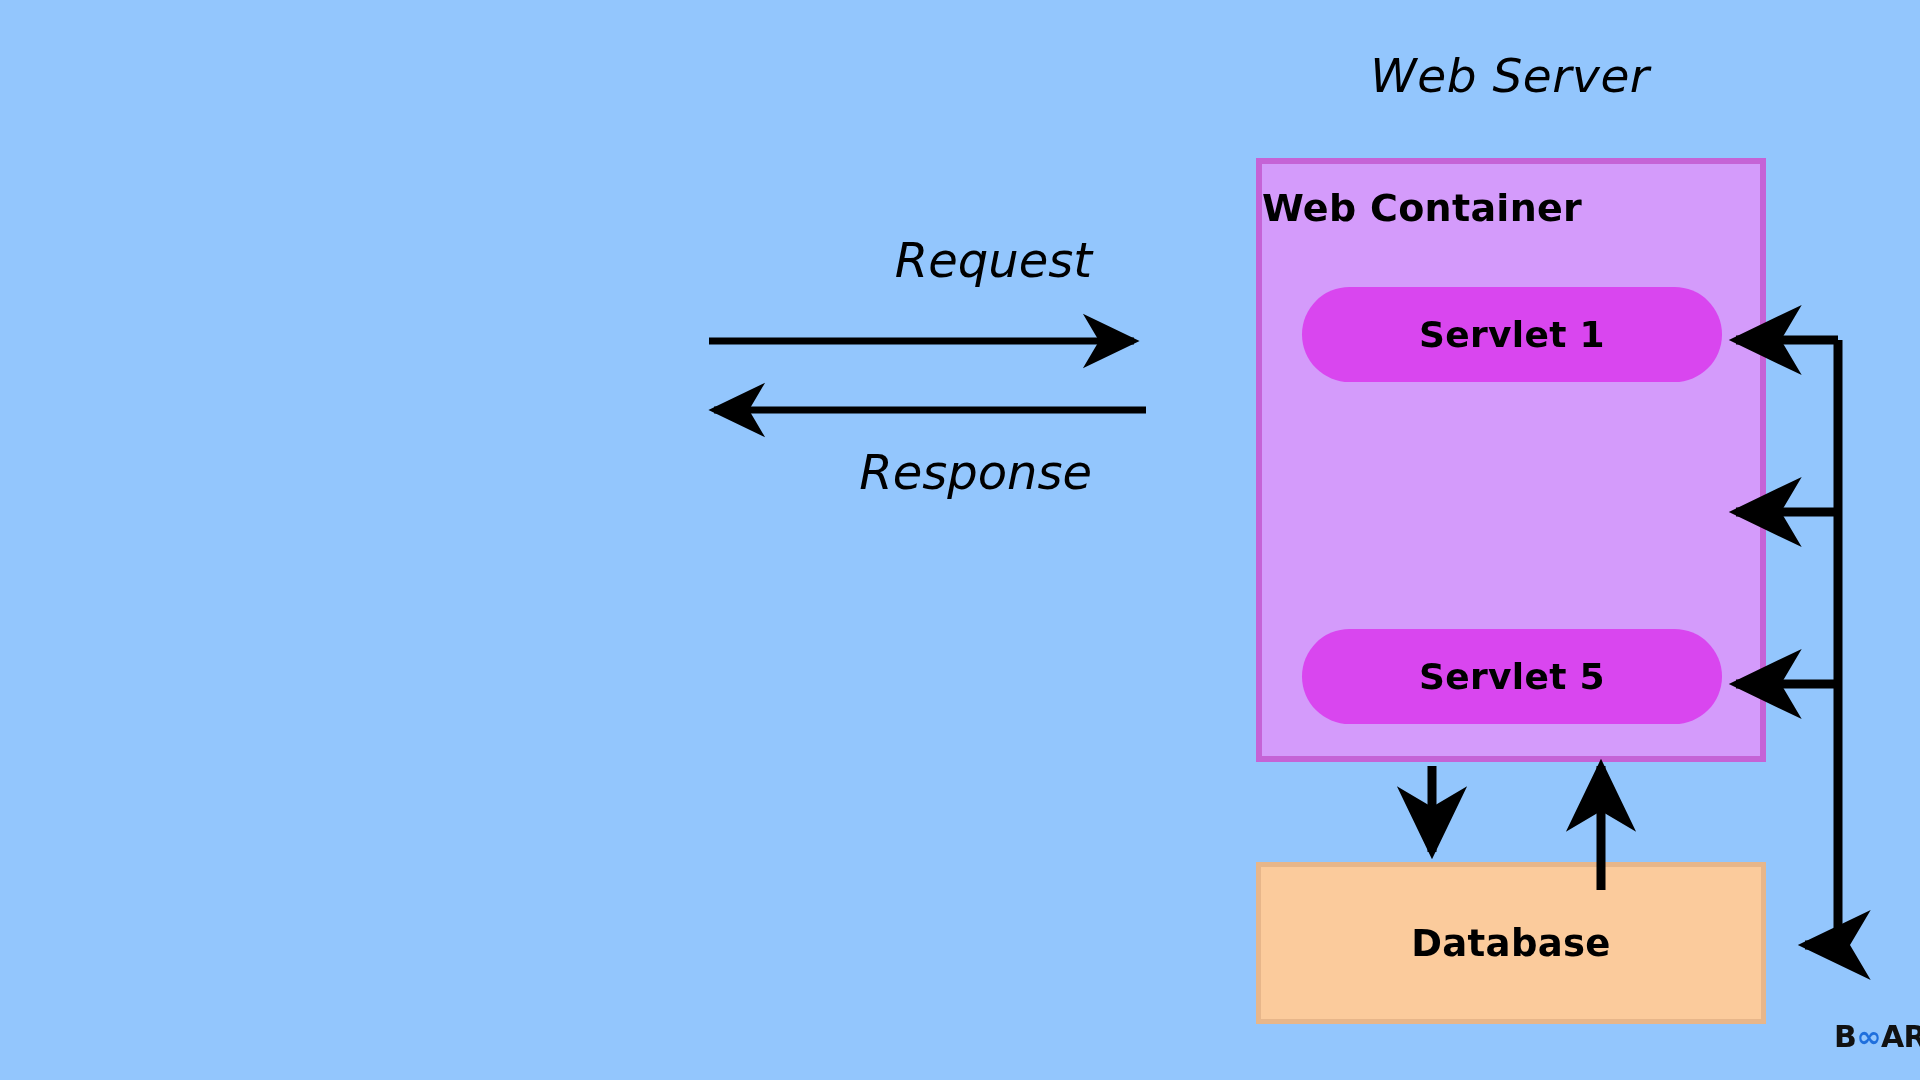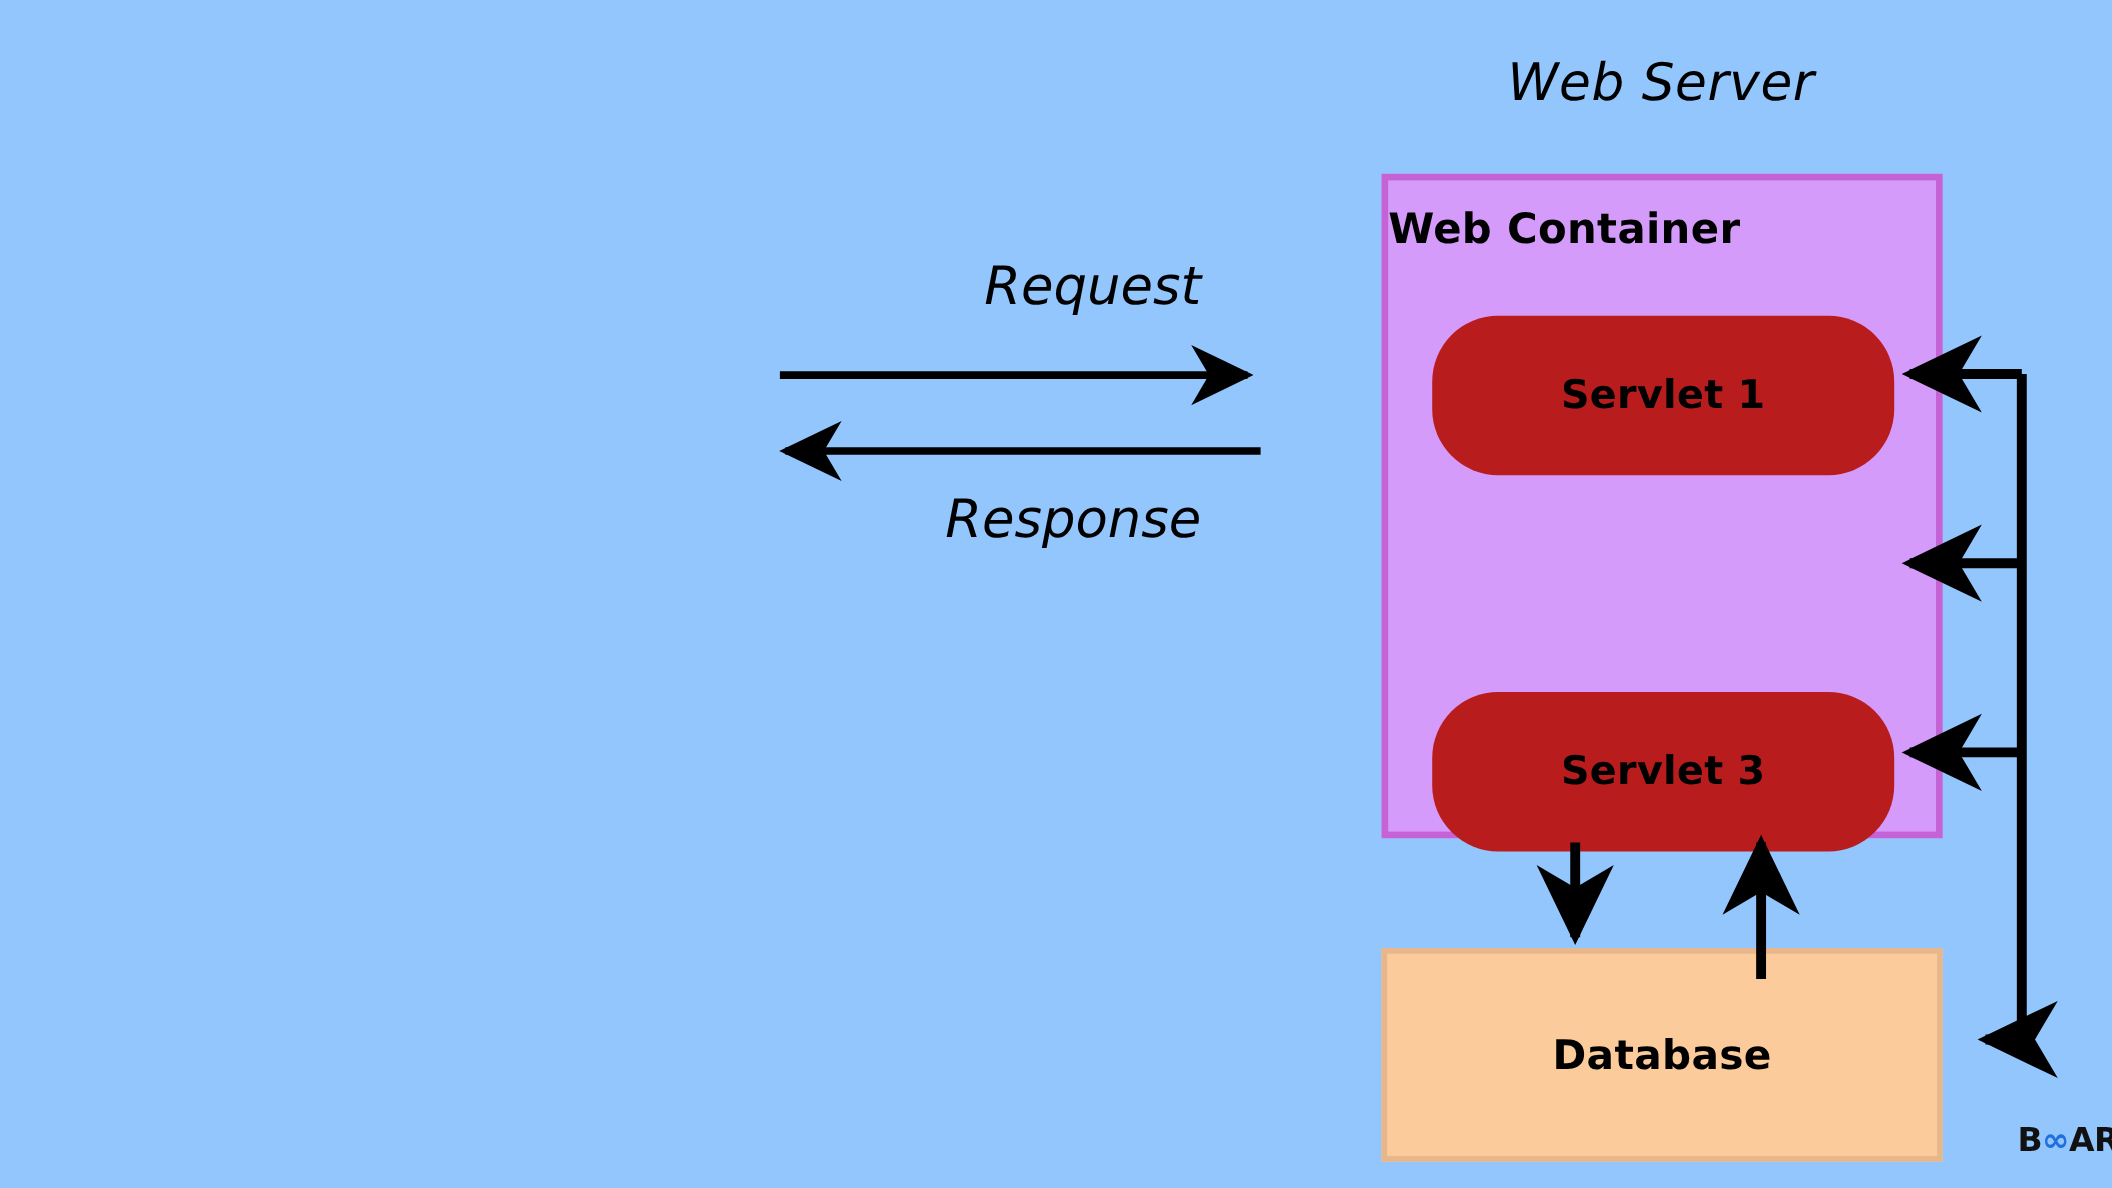--- a/index.html
+++ b/index.html
@@ -91,22 +91,22 @@
     font-family: "DejaVu Sans", sans-serif;
     font-size: 38px;
     font-weight: bold;
     color: #000;
     letter-spacing: 0.3px;
   }
   .servlet {
     position: absolute;
     left: 40px;
     width: 420px;
-    height: 145px;
-    background: #b91c1c;
+    height: 95px;
+    background: #d946ef;
     border-radius: 60px;
     display: flex;
     align-items: center;
     justify-content: center;
   }
   .servlet-label {
     font-family: "DejaVu Sans", sans-serif;
     font-size: 36px;
     font-weight: bold;
     color: #000;
@@ -115,21 +115,21 @@
   #servlet-0 { top: 123px; }
   #servlet-1 { top: 294px; }
   #servlet-2 { top: 465px; }
 
   
   .db-box {
     position: absolute;
     left: 1256px;
     top: 862px;
     width: 510px;
-    height: 194px;
+    height: 162px;
     background: #fbcb9c;
     border: 5px solid #e7b68a;
     box-sizing: border-box;
     display: flex;
     align-items: center;
     justify-content: center;
   }
   .db-label {
     font-family: "DejaVu Sans", sans-serif;
     font-size: 37px;
@@ -174,21 +174,21 @@
   <div class="flow-label" id="request-label">Request</div>
   <div class="flow-label" id="response-label">Response</div>
 
   <div class="web-container">
     <div class="container-label">Web Container</div>
 
     <div class="servlet" id="servlet-0">
       <span class="servlet-label">Servlet 1</span>
     </div>
     <div class="servlet" id="servlet-2">
-      <span class="servlet-label">Servlet 3</span>
+      <span class="servlet-label">Servlet 5</span>
     </div>
   </div>
 
   <div class="db-box">
     <span class="db-label">Database</span>
   </div>
 
   <svg id="arrows" viewBox="0 0 1920 1080">
     <defs>
       <marker id="ah-r" markerWidth="9" markerHeight="9" refX="7.6" refY="4.5" orient="auto" markerUnits="strokeWidth">

